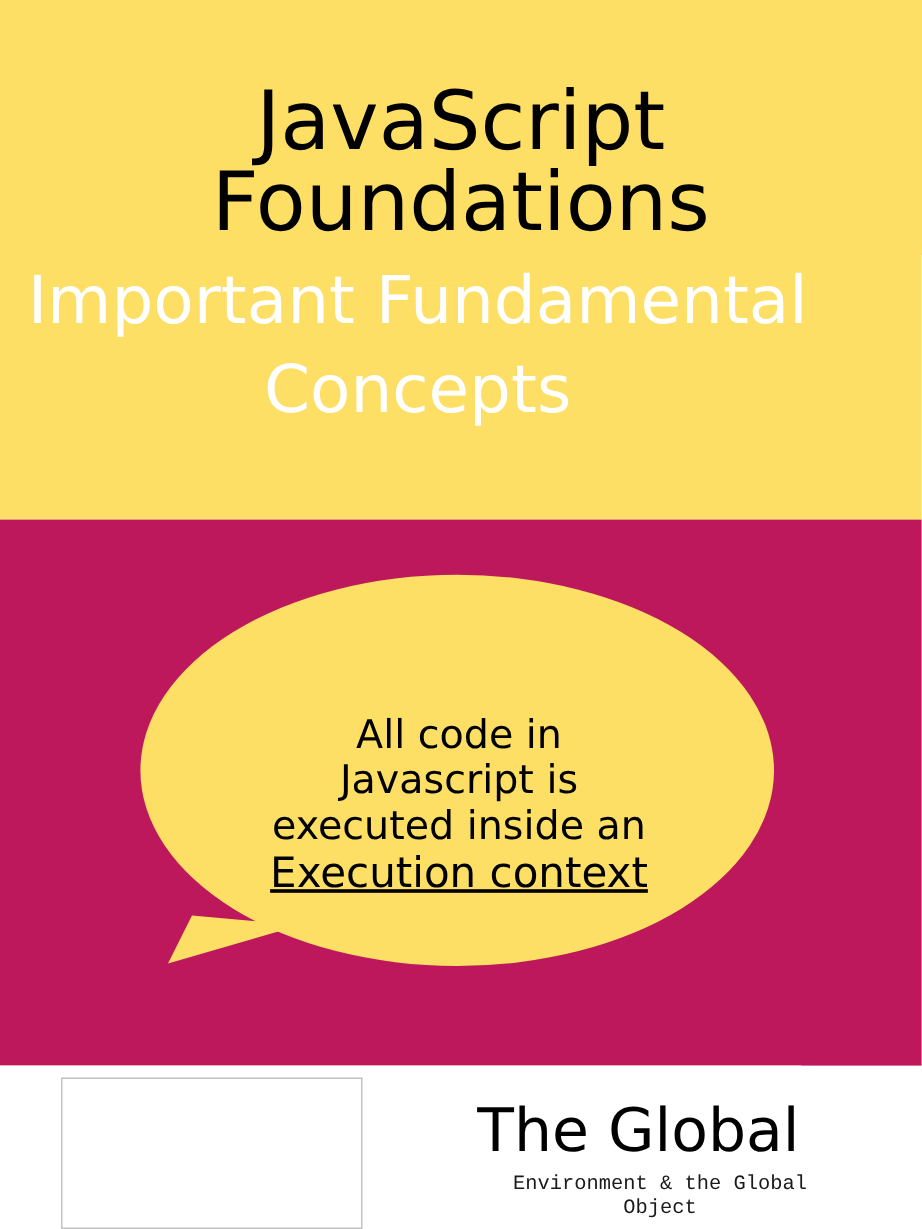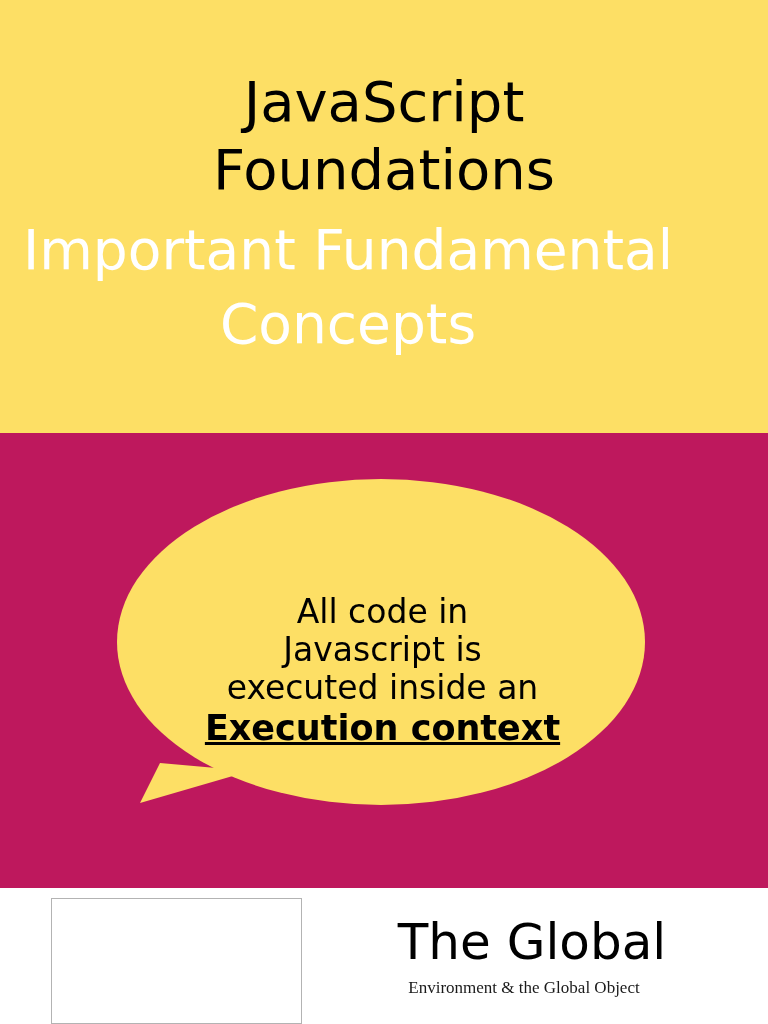--- a/index.html
+++ b/index.html
@@ -25,21 +25,21 @@
     background: #fddf65;
     overflow: hidden;
   }
   .title-main {
     position: absolute;
     left: 0;
     top: 68px;
     width: 768px;
     text-align: center;
     color: #000000;
-    font-size: 56px;
+    font-size: 68px;
     line-height: 68px;
     font-weight: normal;
     letter-spacing: 0px;
     font-family: "DejaVu Sans", sans-serif;
     white-space: pre-line;
   }
   .title-sub {
     position: absolute;
     left: 0;
     top: 213px;
@@ -76,21 +76,21 @@
     width: 405px;
     text-align: center;
     color: #000000;
     font-size: 33px;
     line-height: 38px;
     font-family: "DejaVu Sans", sans-serif;
     white-space: pre-line;
   }
   .bubble-emph {
     display: block;
-    font-weight: bold;
+    font-weight: normal;
     text-decoration: underline;
     font-size: 35px;
     line-height: 38px;
     padding-top: 2px;
   }
 
   
   .bottom-area {
     position: absolute;
     left: 0;
@@ -116,28 +116,28 @@
     width: 272px;
     text-align: center;
     color: #000000;
     font-size: 50px;
     line-height: 56px;
     font-family: "DejaVu Sans", sans-serif;
     font-weight: normal;
   }
   .global-sub {
     position: absolute;
-    left: 378px;
+    left: 404px;
     top: 90px;
     width: 292px;
     text-align: center;
     color: #1a1a1a;
     font-size: 17px;
     line-height: 20px;
-    font-family: Liberation Serif, serif;
+    font-family: Liberation Mono, monospace;
   }
 </style>
 </head>
 <body>
 
 <div class="title-banner">
   <div class="title-main">JavaScript
 Foundations</div>
   <div class="title-sub">Important Fundamental
 Concepts</div>

